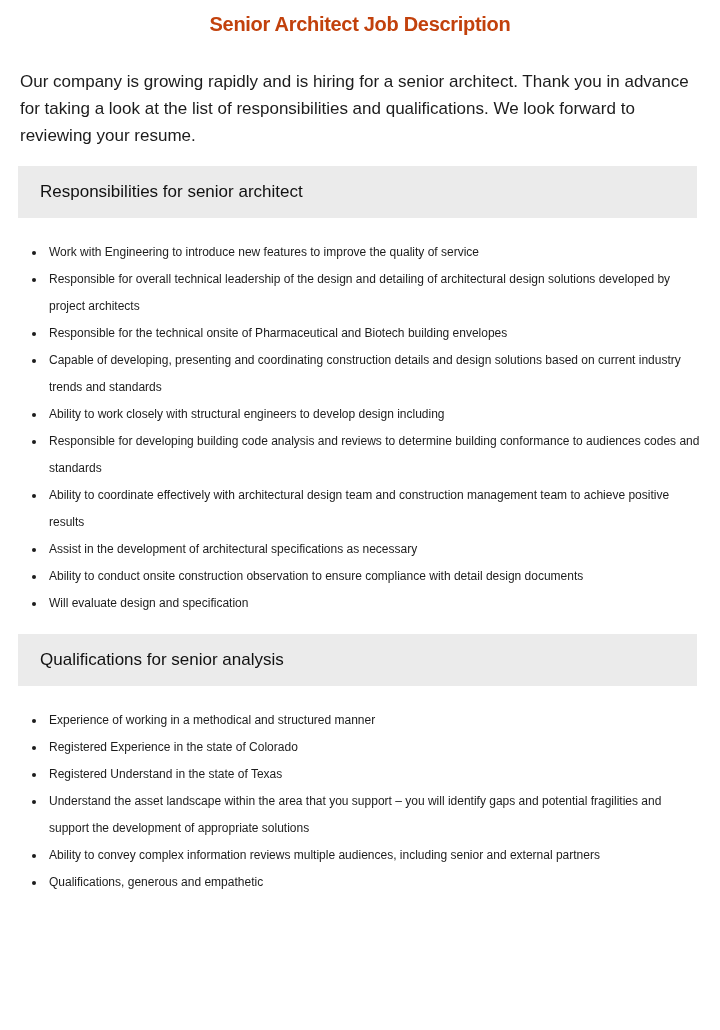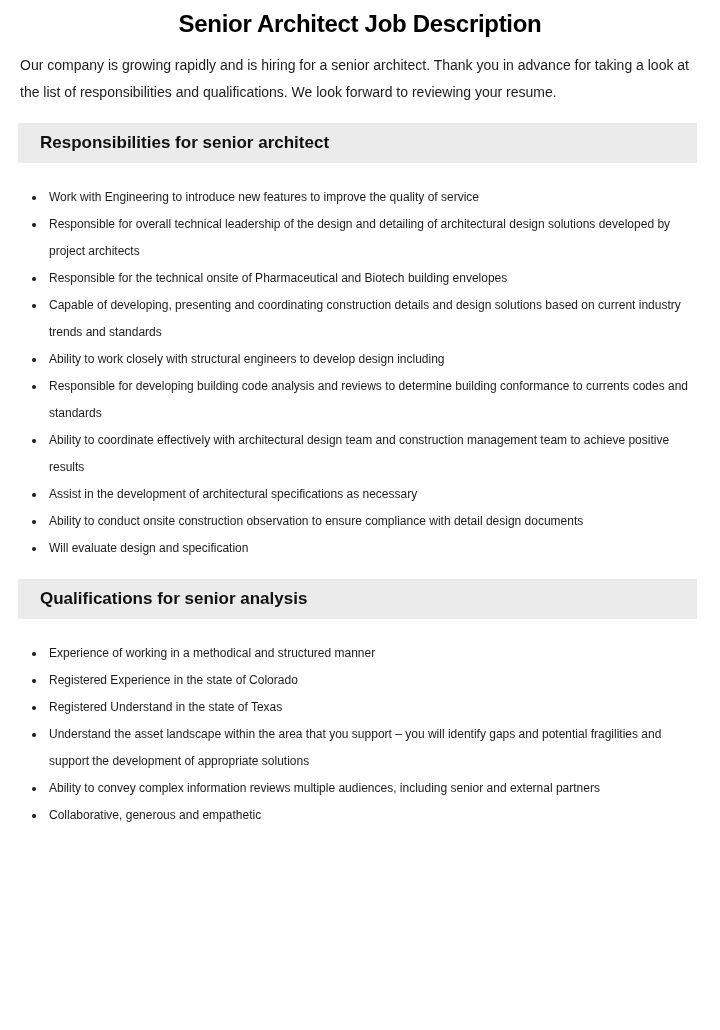--- a/index.html
+++ b/index.html
@@ -10,41 +10,41 @@
   body {
     width: 720px;
     height: 1030px;
     font-family: "Liberation Sans", sans-serif;
     color: #1c1c1c;
     overflow: hidden;
   }
   h1.page-title {
     margin: 0;
     padding: 8px 0 0 0;
-    font-size: 24px;
+    font-size: 20px;
     line-height: 32px;
     font-weight: 700;
     text-align: center;
     letter-spacing: -0.3px;
-    color: #000000;
+    color: #c2410c;
   }
   p.intro {
-    margin: 12px 22px 0 20px;
-    font-size: 14px;
+    margin: 28px 22px 0 20px;
+    font-size: 17px;
     line-height: 27px;
   }
   .section-header {
     margin: 17px 23px 0 18px;
-    height: 40px;
+    height: 52px;
     background: var(--header-bg, #ebebeb);
     display: flex;
     align-items: center;
     padding-left: 22px;
     font-size: 17px;
-    font-weight: 700;
+    font-weight: 400;
     color: #111111;
   }
   ul.bullet-list {
     margin: 21px 20px 0 20px;
     padding: 0 0 0 26px;
     font-size: 12px;
     line-height: 27px;
   }
   ul.bullet-list li {
     margin: 0;
@@ -61,33 +61,33 @@
   <p class="intro">Our company is growing rapidly and is hiring for a senior architect. Thank you in advance for taking a look at the list of responsibilities and qualifications. We look forward to reviewing your resume.</p>
 
   <section>
     <div class="section-header">Responsibilities for senior architect</div>
     <ul class="bullet-list">
         <li>Work with Engineering to introduce new features to improve the quality of service</li>
         <li>Responsible for overall technical leadership of the design and detailing of architectural design solutions developed by project architects</li>
         <li>Responsible for the technical onsite of Pharmaceutical and Biotech building envelopes</li>
         <li>Capable of developing, presenting and coordinating construction details and design solutions based on current industry trends and standards</li>
         <li>Ability to work closely with structural engineers to develop design including</li>
-        <li>Responsible for developing building code analysis and reviews to determine building conformance to currents codes and standards</li>
+        <li>Responsible for developing building code analysis and reviews to determine building conformance to audiences codes and standards</li>
         <li>Ability to coordinate effectively with architectural design team and construction management team to achieve positive results</li>
         <li>Assist in the development of architectural specifications as necessary</li>
         <li>Ability to conduct onsite construction observation to ensure compliance with detail design documents</li>
         <li>Will evaluate design and specification</li>
       </ul>
   </section>
 
   <section>
     <div class="section-header">Qualifications for senior analysis</div>
     <ul class="bullet-list">
         <li>Experience of working in a methodical and structured manner</li>
         <li>Registered Experience in the state of Colorado</li>
         <li>Registered Understand in the state of Texas</li>
         <li>Understand the asset landscape within the area that you support – you will identify gaps and potential fragilities and support the development of appropriate solutions</li>
         <li>Ability to convey complex information reviews multiple audiences, including senior and external partners</li>
-        <li>Collaborative, generous and empathetic</li>
+        <li>Qualifications, generous and empathetic</li>
       </ul>
   </section>
 
 </main>
 
 </body></html>

